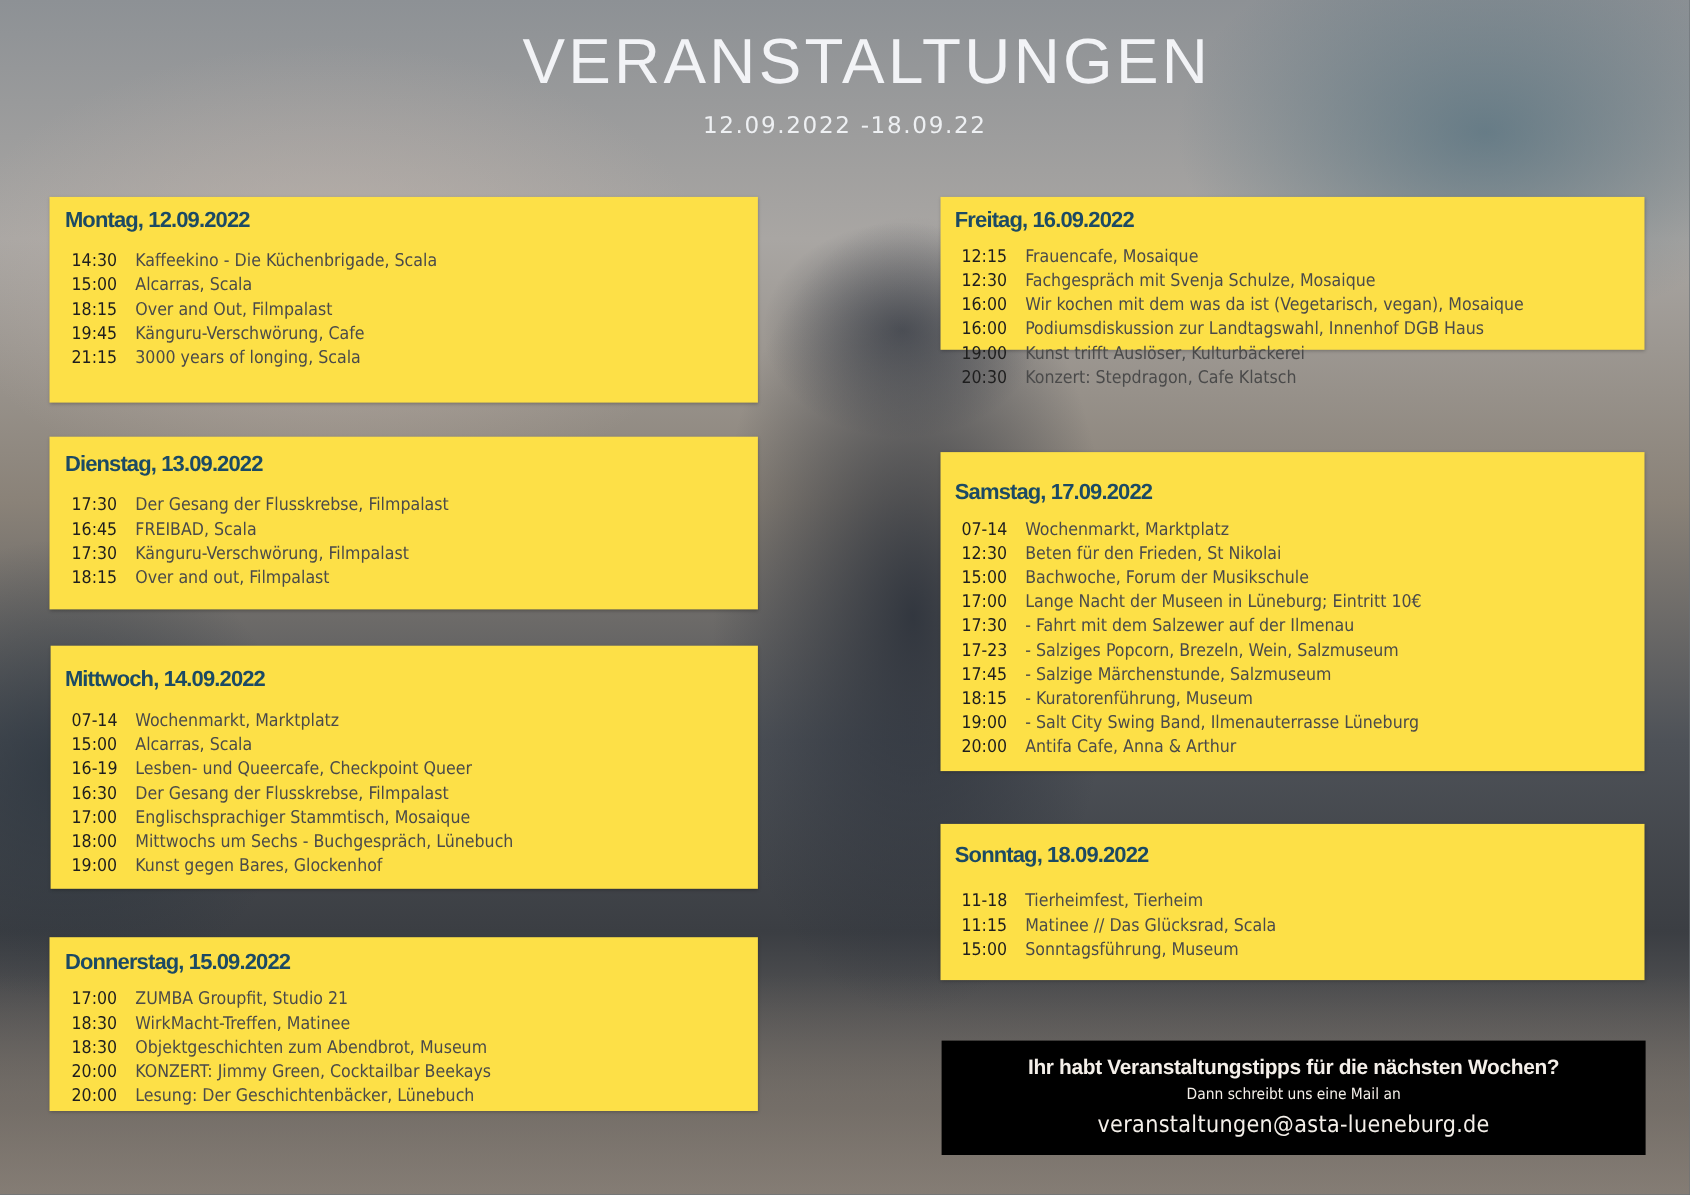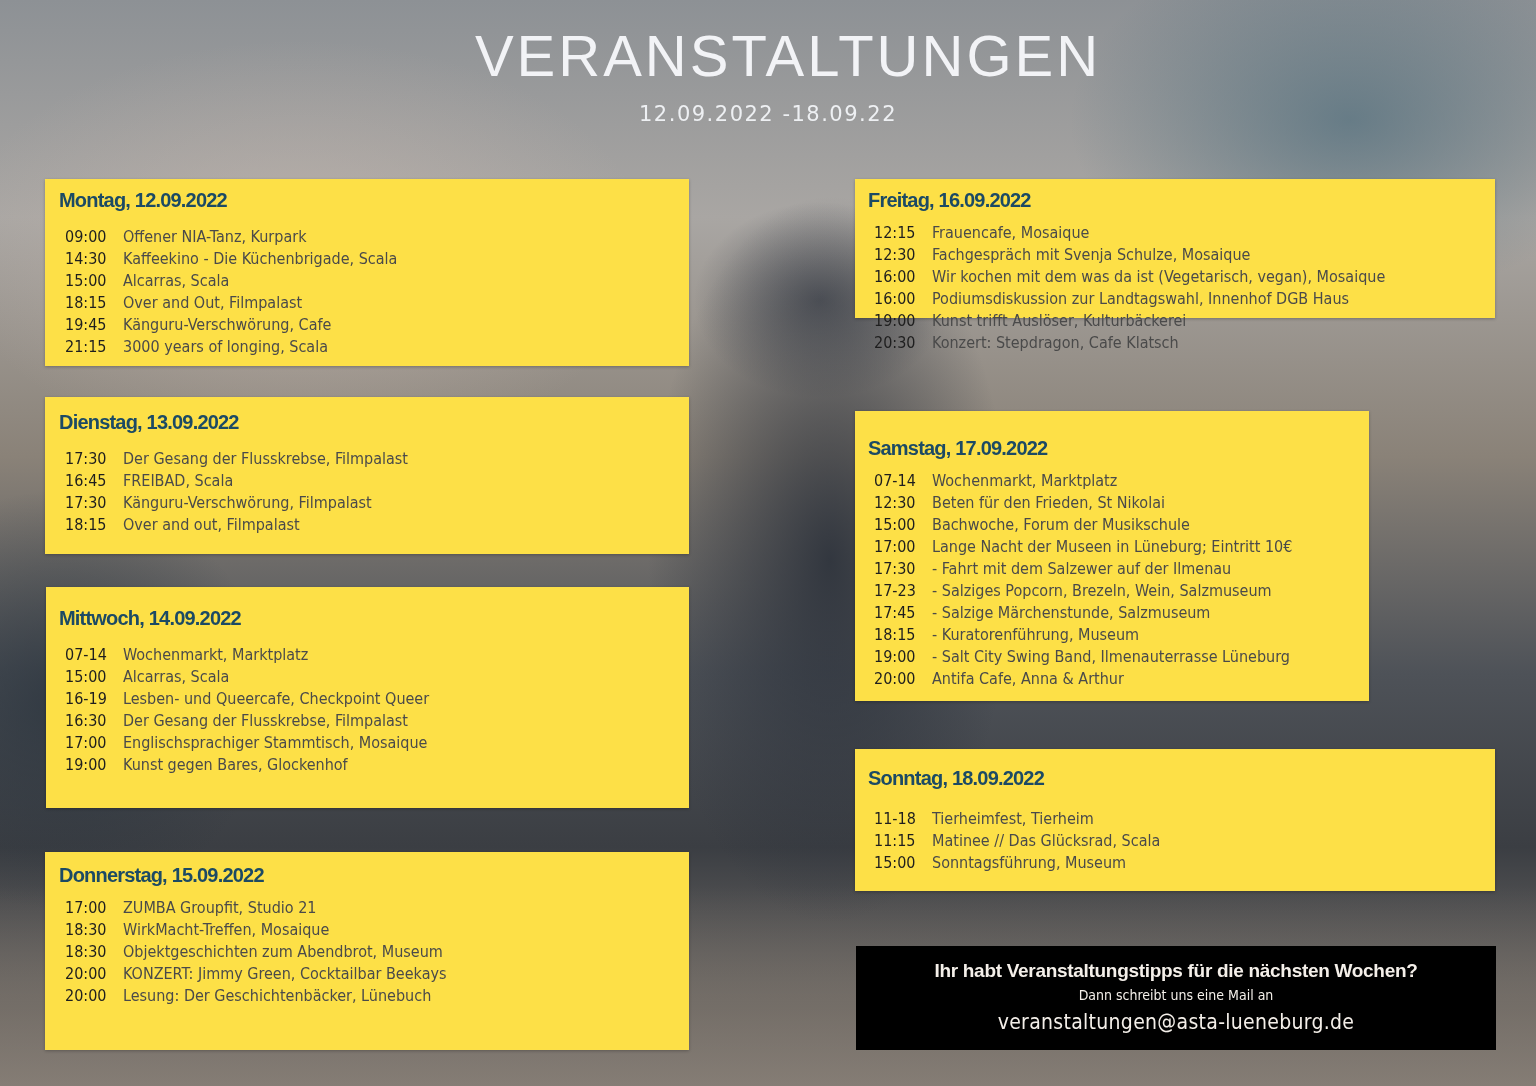--- a/index.html
+++ b/index.html
@@ -60,24 +60,20 @@
 
 <div class="header">
   <div class="title">VERANSTALTUNGEN</div>
   <div class="subtitle">12.09.2022 -18.09.22</div>
 </div>
 
 <section class="card" style="left:45px; top:179px; width:644px; height:187px; padding-top:10px;">
   <h2>Montag, 12.09.2022</h2>
   <ul class="events" style="margin-top:14px;">
     <li class="event">
-        <span class="time">09:00</span>
-        <span class="desc">Offener NIA-Tanz, Kurpark</span>
-      </li>
-    <li class="event">
         <span class="time">14:30</span>
         <span class="desc">Kaffeekino - Die Küchenbrigade, Scala</span>
       </li>
     <li class="event">
         <span class="time">15:00</span>
         <span class="desc">Alcarras, Scala</span>
       </li>
     <li class="event">
         <span class="time">18:15</span>
         <span class="desc">Over and Out, Filmpalast</span>
@@ -132,36 +128,40 @@
       </li>
     <li class="event">
         <span class="time">16:30</span>
         <span class="desc">Der Gesang der Flusskrebse, Filmpalast</span>
       </li>
     <li class="event">
         <span class="time">17:00</span>
         <span class="desc">Englischsprachiger Stammtisch, Mosaique</span>
       </li>
     <li class="event">
+        <span class="time">18:00</span>
+        <span class="desc">Mittwochs um Sechs - Buchgespräch, Lünebuch</span>
+      </li>
+    <li class="event">
         <span class="time">19:00</span>
         <span class="desc">Kunst gegen Bares, Glockenhof</span>
       </li>
   </ul>
 </section>
 
-<section class="card" style="left:45px; top:852px; width:644px; height:198px; padding-top:12px;">
+<section class="card" style="left:45px; top:852px; width:644px; height:158px; padding-top:12px;">
   <h2>Donnerstag, 15.09.2022</h2>
   <ul class="events" style="margin-top:10px;">
     <li class="event">
         <span class="time">17:00</span>
         <span class="desc">ZUMBA Groupfit, Studio 21</span>
       </li>
     <li class="event">
         <span class="time">18:30</span>
-        <span class="desc">WirkMacht-Treffen, Mosaique</span>
+        <span class="desc">WirkMacht-Treffen, Matinee</span>
       </li>
     <li class="event">
         <span class="time">18:30</span>
         <span class="desc">Objektgeschichten zum Abendbrot, Museum</span>
       </li>
     <li class="event">
         <span class="time">20:00</span>
         <span class="desc">KONZERT: Jimmy Green, Cocktailbar Beekays</span>
       </li>
     <li class="event">
@@ -194,21 +194,21 @@
         <span class="time">19:00</span>
         <span class="desc">Kunst trifft Auslöser, Kulturbäckerei</span>
       </li>
     <li class="event">
         <span class="time">20:30</span>
         <span class="desc">Konzert: Stepdragon, Cafe Klatsch</span>
       </li>
   </ul>
 </section>
 
-<section class="card" style="left:855px; top:411px; width:514px; height:290px; padding-top:26px; padding-left:13px;">
+<section class="card" style="left:855px; top:411px; width:640px; height:290px; padding-top:26px; padding-left:13px;">
   <h2>Samstag, 17.09.2022</h2>
   <ul class="events" style="margin-top:10px;">
     <li class="event">
         <span class="time">07-14</span>
         <span class="desc">Wochenmarkt, Marktplatz</span>
       </li>
     <li class="event">
         <span class="time">12:30</span>
         <span class="desc">Beten für den Frieden, St Nikolai</span>
       </li>

